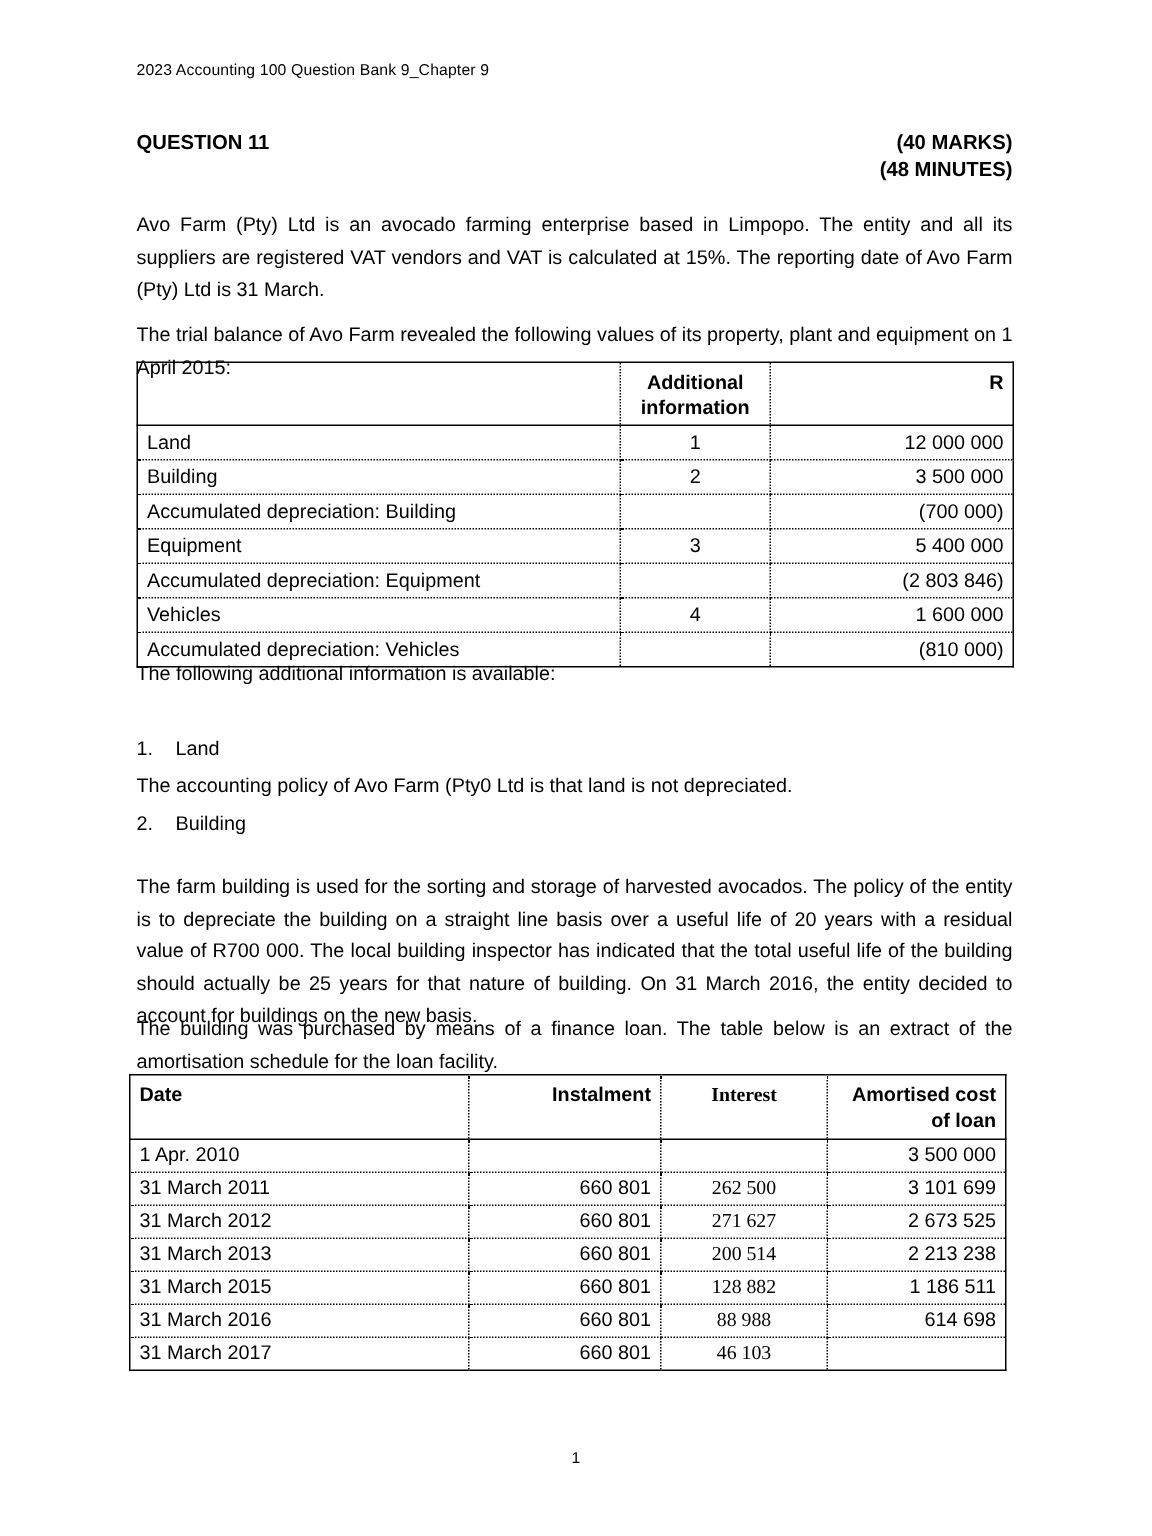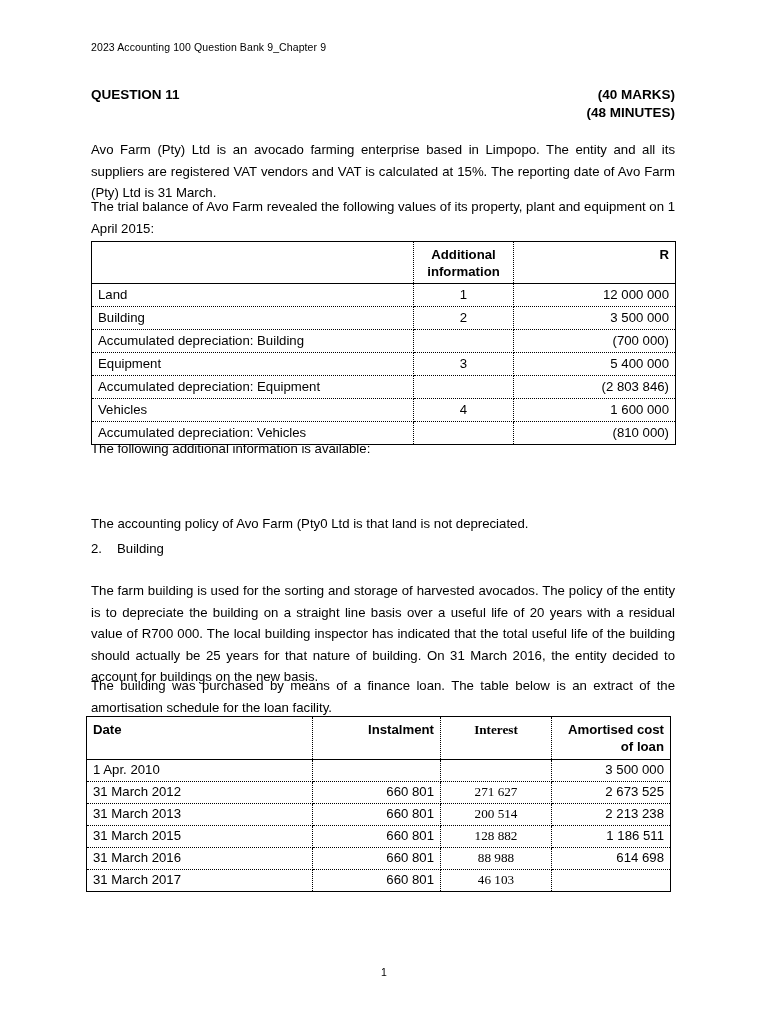--- a/index.html
+++ b/index.html
@@ -139,21 +139,21 @@
   <div class="qline">
     <div>QUESTION 11</div>
     <div class="marks-wrap">
       <div>(40 MARKS)</div>
       <div>(48 MINUTES)</div>
     </div>
   </div>
 
   <div class="body-text" style="top:139px;">Avo Farm (Pty) Ltd is an avocado farming enterprise based in Limpopo. The entity and all its suppliers are registered VAT vendors and VAT is calculated at 15%. The reporting date of Avo Farm (Pty) Ltd is 31 March.</div>
 
-  <div class="body-text" style="top:196px;">The trial balance of Avo Farm revealed the following values of its property, plant and equipment on 1 April 2015:</div>
+  <div class="body-text" style="top:212px;">The trial balance of Avo Farm revealed the following values of its property, plant and equipment on 1 April 2015:</div>
 
   <table class="ppe">
     <thead>
       <tr>
         <th class="c-desc"></th>
         <th class="c-info">
           <span>Additional</span><br>
           <span>information</span>
         </th>
         <th class="c-r">R</th>
@@ -193,20 +193,23 @@
       <tr>
         <td class="c-desc">Accumulated depreciation: Vehicles</td>
         <td class="c-info"></td>
         <td class="c-r">(810 000)</td>
       </tr>
     </tbody>
   </table>
 
   <div class="body-text nojust" style="top:438px;">The following additional information is available:</div>
 
+  <div class="numitem" style="top:488px;">
+    <span class="num">1.</span><span>Land</span>
+  </div>
 
   <div class="body-text nojust" style="top:513px;">The accounting policy of Avo Farm (Pty0 Ltd is that land is not depreciated.</div>
 
   <div class="numitem" style="top:538px;">
     <span class="num">2.</span><span>Building</span>
   </div>
 
   <div class="body-text" style="top:580px;">The farm building is used for the sorting and storage of harvested avocados. The policy of the entity is to depreciate the building on a straight line basis over a useful life of 20 years with a residual value of R700 000. The local building inspector has indicated that the total useful life of the building should actually be 25 years for that nature of building. On 31 March 2016, the entity decided to account for buildings on the new basis.</div>
 
   <div class="body-text" style="top:675px;">The building was purchased by means of a finance loan. The table below is an extract of the amortisation schedule for the loan facility.</div>
@@ -224,20 +227,26 @@
       </tr>
     </thead>
     <tbody>
       <tr>
         <td class="c-date">1 Apr. 2010</td>
         <td class="c-inst"></td>
         <td class="c-int"></td>
         <td class="c-amc">3 500 000</td>
       </tr>
       <tr>
+        <td class="c-date">31 March 2011</td>
+        <td class="c-inst">660 801</td>
+        <td class="c-int">262 500</td>
+        <td class="c-amc">3 101 699</td>
+      </tr>
+      <tr>
         <td class="c-date">31 March 2012</td>
         <td class="c-inst">660 801</td>
         <td class="c-int">271 627</td>
         <td class="c-amc">2 673 525</td>
       </tr>
       <tr>
         <td class="c-date">31 March 2013</td>
         <td class="c-inst">660 801</td>
         <td class="c-int">200 514</td>
         <td class="c-amc">2 213 238</td>

